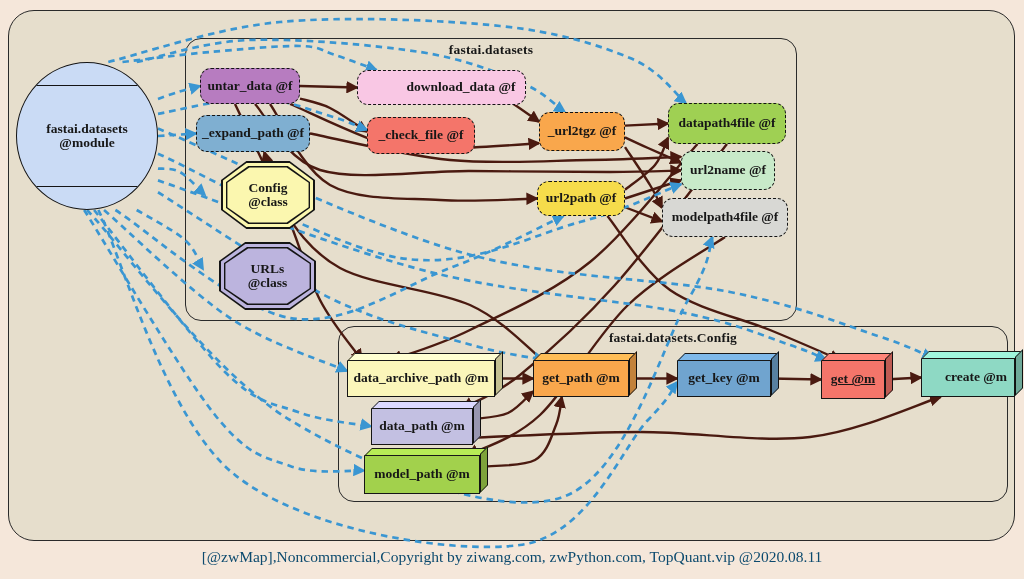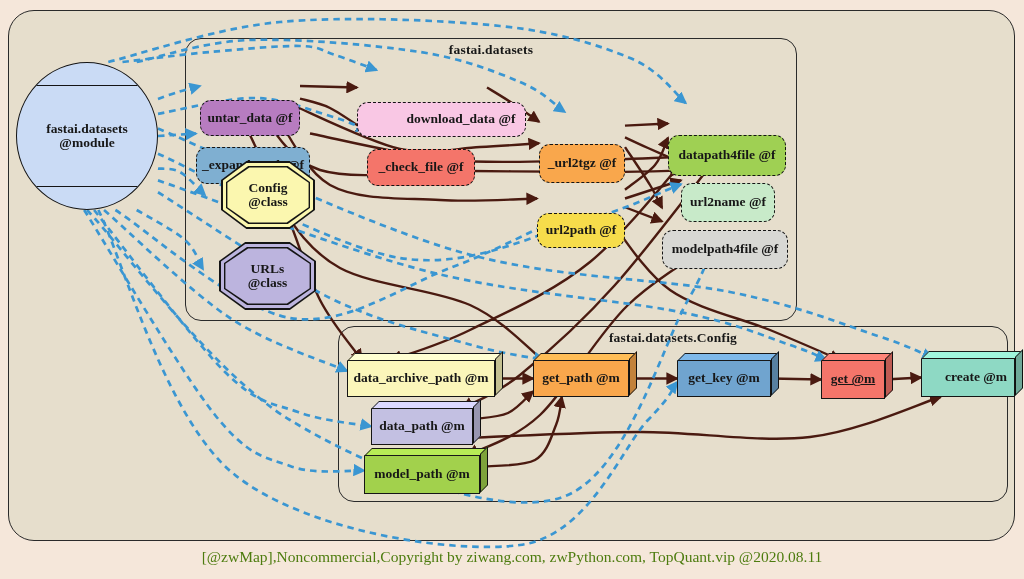--- a/index.html
+++ b/index.html
@@ -25,21 +25,21 @@
   #cluster-datasets{left:185px;top:38px;width:610px;height:281px;}
   #cluster-config{left:338px;top:326px;width:668px;height:174px;}
   #edges{position:absolute;left:0;top:0;width:1024px;height:579px;z-index:4;pointer-events:none;}
   .edge-call{fill:none;stroke-width:2.4px;}
   .edge-ref{fill:none;stroke-width:2.7px;stroke-dasharray:6.5 5;}
   .node{
     position:absolute;z-index:6;display:flex;align-items:center;justify-content:center;
     font-size:13.5px;font-weight:700;text-align:center;line-height:1.05;
     background:var(--c,#ddd);
   }
-  .rounded{border:1.7px dashed #141414;border-radius:11px;margin-top:32px;}
+  .rounded{border:1.7px dashed #141414;border-radius:11px;}
   .ellipse{
     border:1.3px solid #141414;border-radius:50%;overflow:hidden;
     flex-direction:column;background:var(--c,#cadbf5);
   }
   .ellipse .sep{position:absolute;left:0;width:100%;height:1.2px;background:#141414;}
   .ellipse .sep.top{top:15%;}
   .ellipse .sep.bot{bottom:15%;}
   .oct{background:transparent;border:none;margin-left:16px;}
   .oct .o{position:absolute;clip-path:polygon(27% 0,73% 0,100% 28%,100% 72%,73% 100%,27% 100%,0 72%,0 28%);}
   .oct .o1{inset:0;background:#141414;}
@@ -52,21 +52,21 @@
     background:var(--c,#ddd);filter:brightness(1.13);border:1.5px solid #151515;
     transform:skewX(-45deg);transform-origin:0 100%;
   }
   .b3::after{
     content:"";position:absolute;z-index:-1;right:-9px;top:-2.2px;height:100%;width:6px;
     background:var(--c,#ddd);filter:brightness(0.78);border:1.5px solid #151515;
     transform:skewY(-45deg);transform-origin:0 0;
   }
   .caption{
     position:absolute;left:0;top:548px;width:1024px;text-align:center;
-    font-size:15.5px;font-weight:400;z-index:2;color:#4d7c0f;
+    font-size:15.5px;font-weight:400;z-index:2;color:#0c4a6e;
   }
   .lbl{pointer-events:none;}
 </style>
 </head>
 <body>
 
 <div id="stage">
 
   <div class="outer-frame"></div>
 

